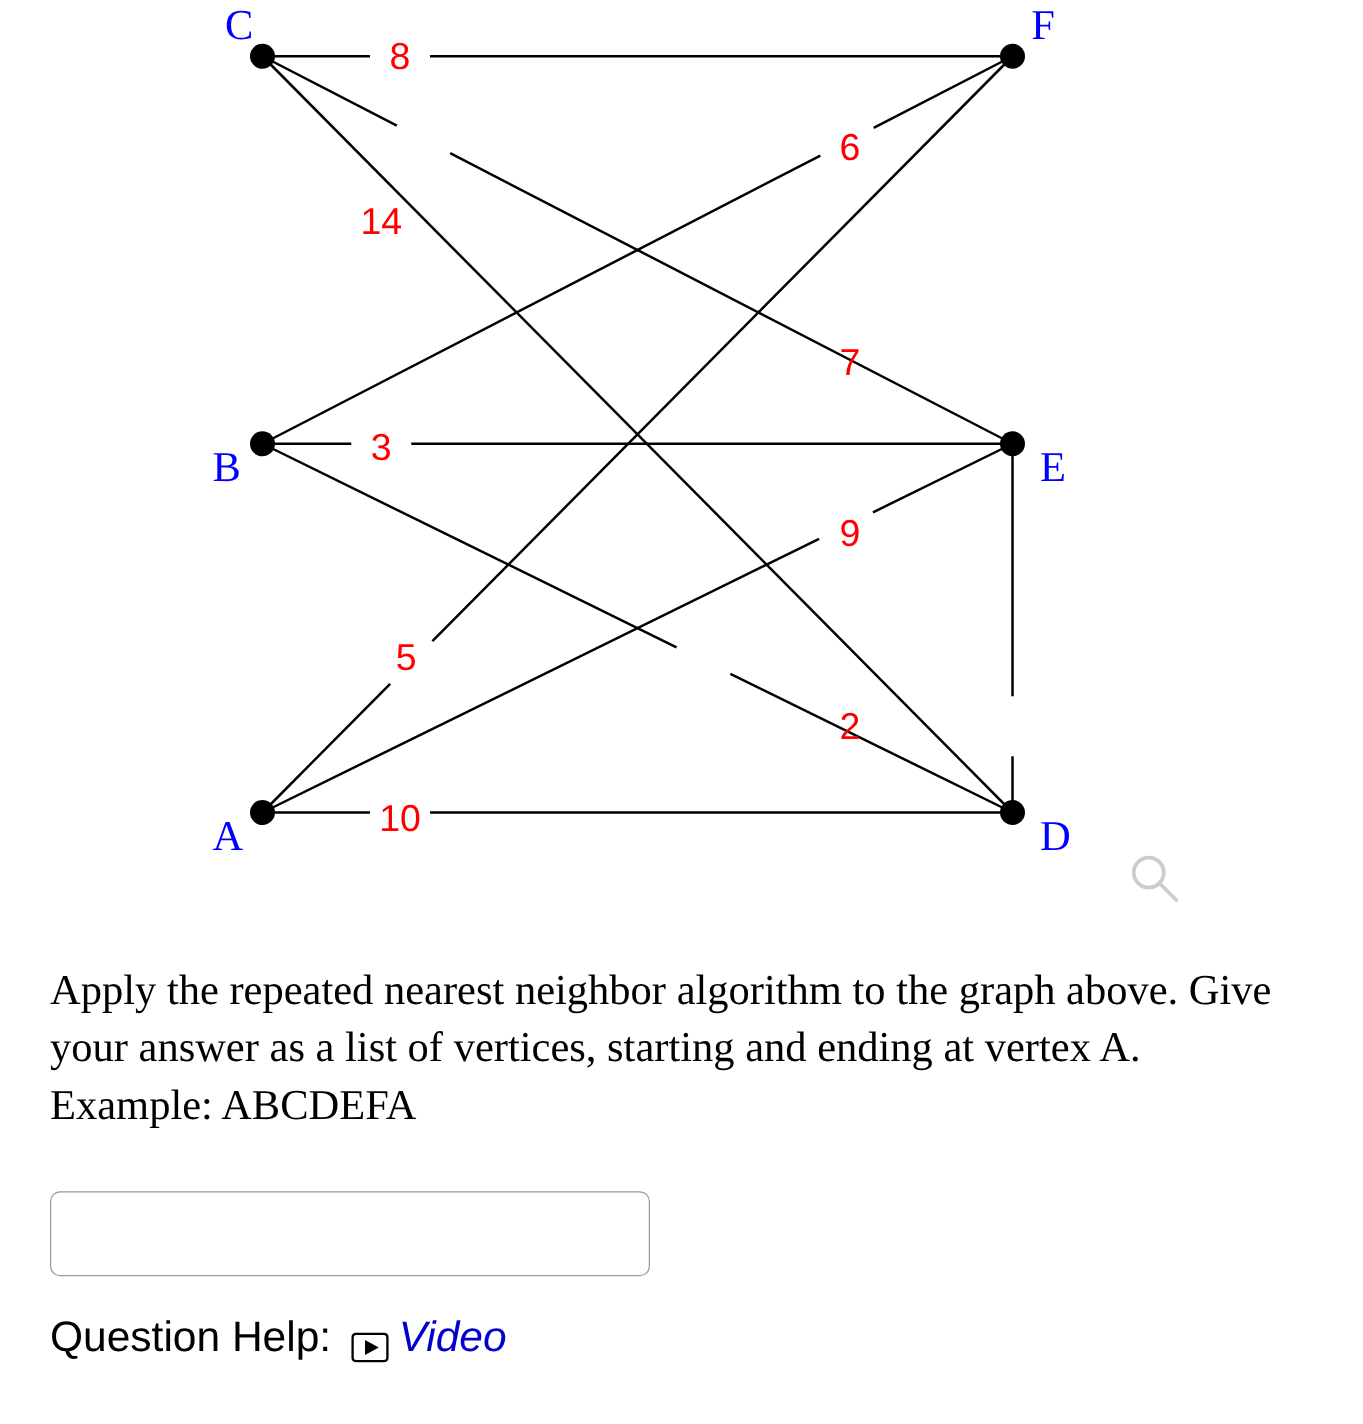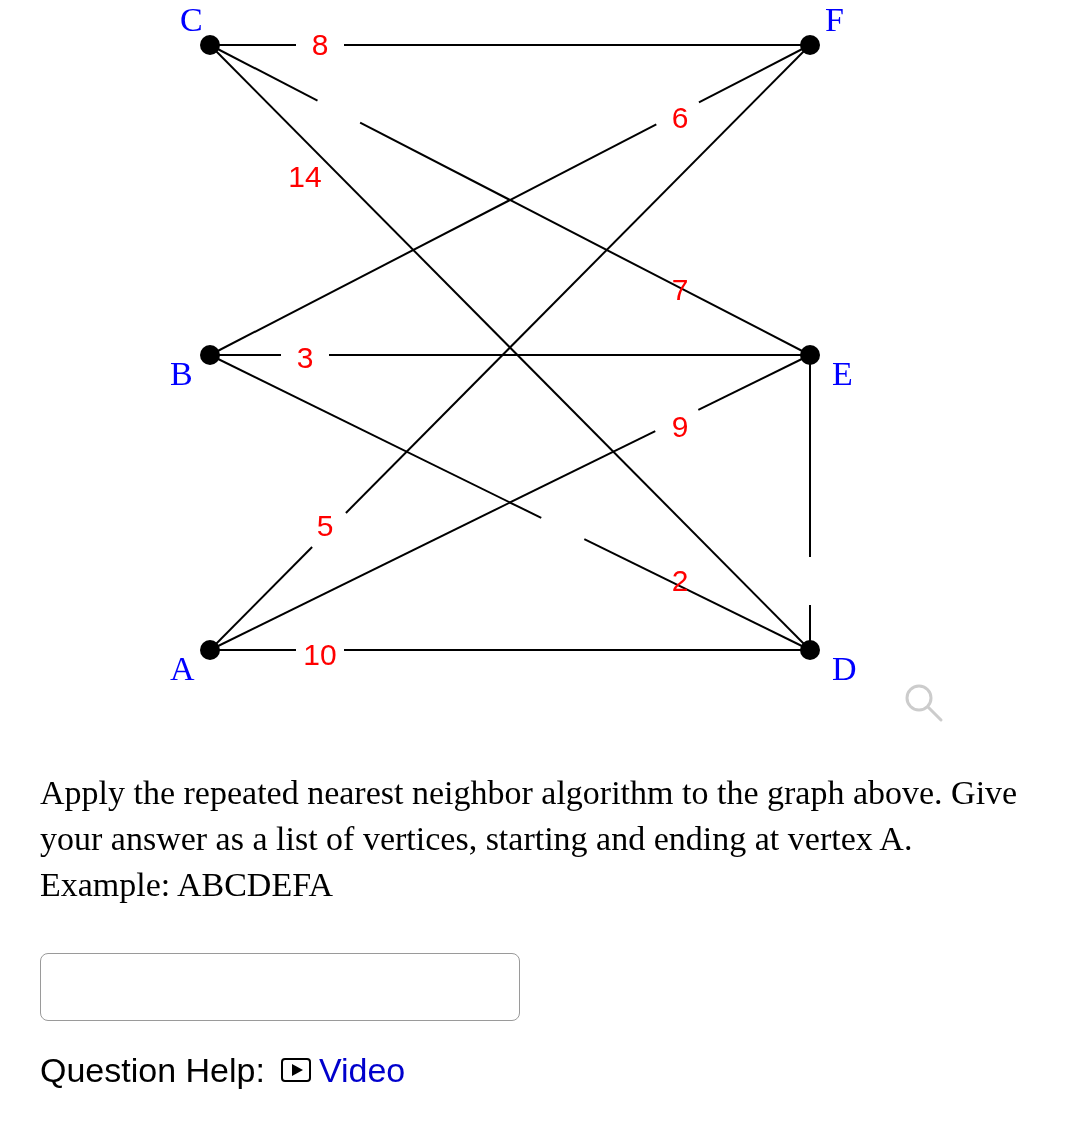--- a/index.html
+++ b/index.html
@@ -64,23 +64,24 @@
     margin-top: 30px;
     font-size: 34px;
     display: flex;
     align-items: center;
     gap: 16px;
   }
   .video-link {
     color: #0000cc;
     text-decoration: none;
     display: inline-flex;
-    align-items: center;
+    align-items: flex-end;
     gap: 8px;
     cursor: pointer;
+    font-style: italic;
   }
   .video-icon {
     display: inline-flex;
     align-items: center;
   }
   .video-icon svg {
     width: 30px;
     height: 24px;
   }
 

